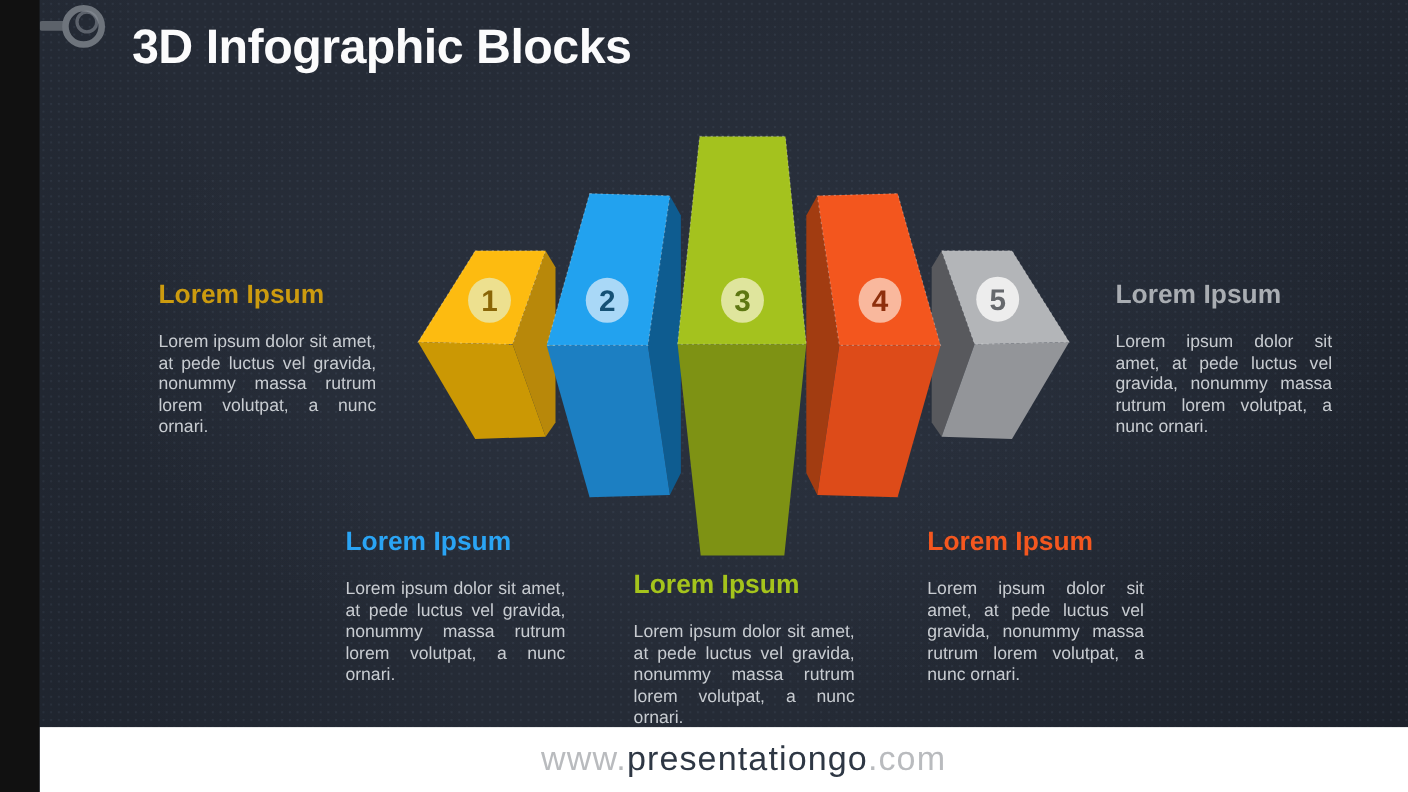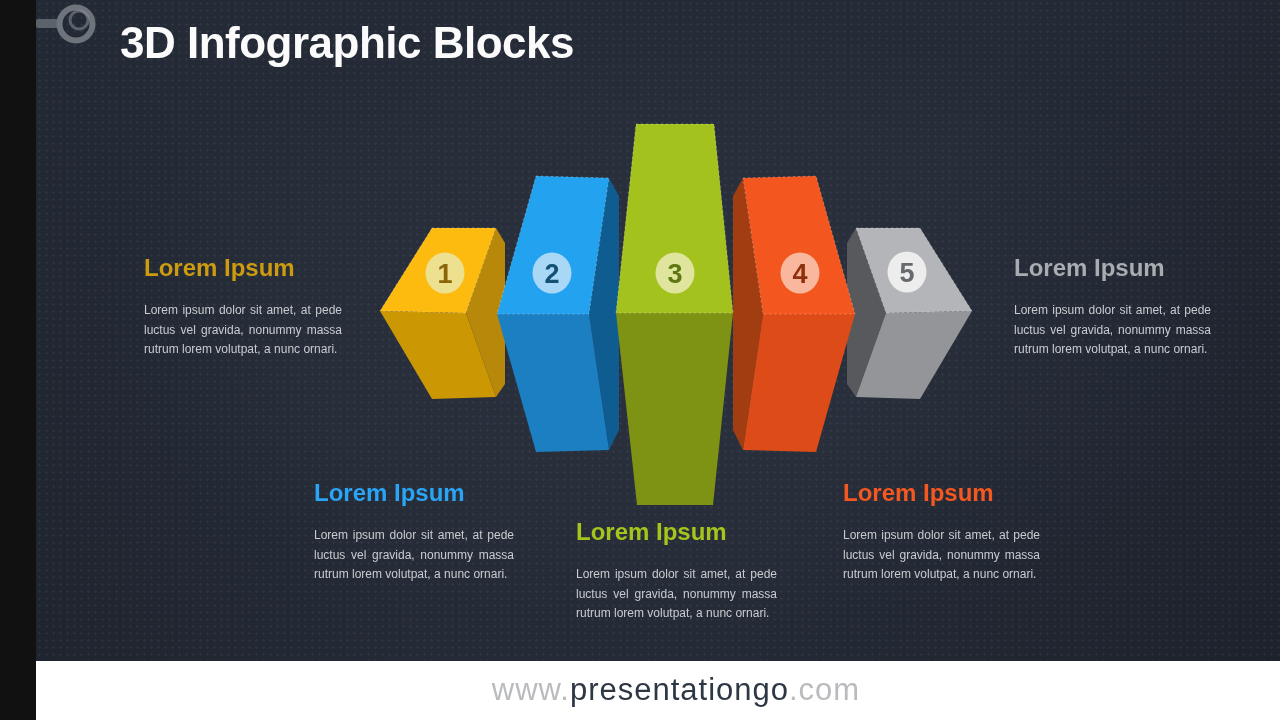--- a/index.html
+++ b/index.html
@@ -27,21 +27,21 @@
     font-size:44px; font-weight:700; color:#FBFBFC; letter-spacing:-0.5px;
     white-space:nowrap;
   }
   .graphic { position:absolute; left:0; top:0; }
   .graphic text { font-family:"Liberation Sans", sans-serif; font-weight:700; font-size:27px; }
   .textblock { position:absolute; }
   .textblock h2 {
     margin:0; font-size:24px; line-height:36px; font-weight:700; white-space:nowrap;
   }
   .textblock p {
-    margin:15px 0 0 0; font-size:12px; line-height:19.6px;
+    margin:15px 0 0 0; font-size:16px; line-height:19.6px;
     text-align:justify;
   }
   .tb1 { left:108px; top:250px; width:198px; }
   .tb2 { left:278px; top:475px; width:200px; }
   .tb3 { left:540px; top:514px; width:201px; }
   .tb4 { left:807px; top:475px; width:197px; }
   .tb5 { left:978px; top:250px; width:197px; }
   .footer-bar {
     position:absolute; left:0; top:661px; width:1280px; height:59px;
     background:#FFFFFF; text-align:center;

